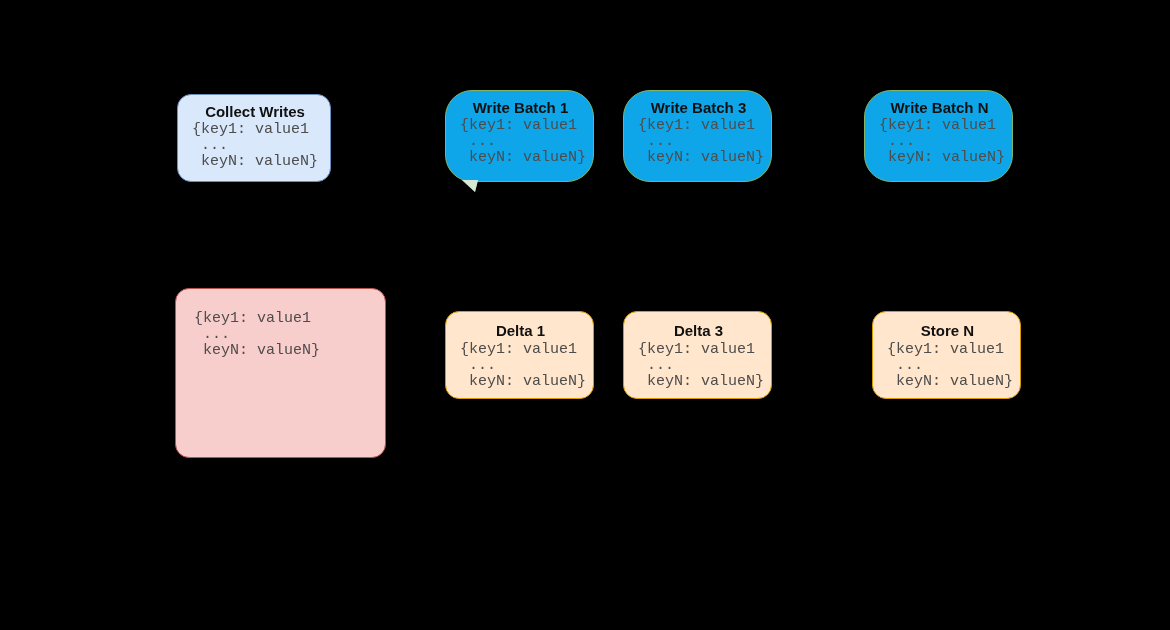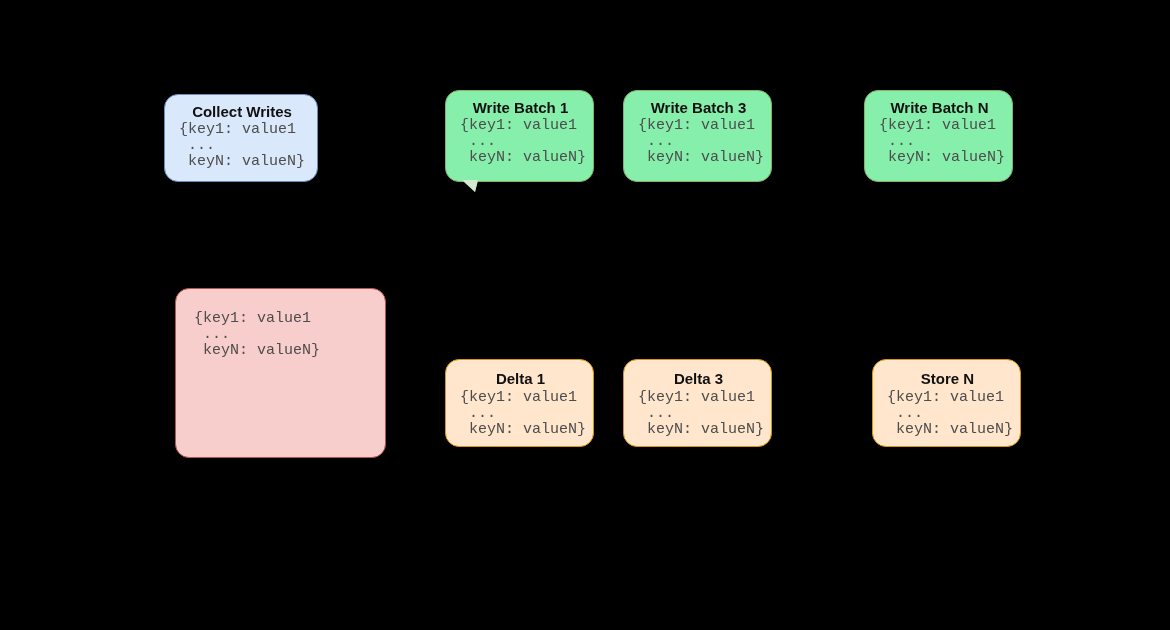--- a/index.html
+++ b/index.html
@@ -41,21 +41,21 @@
     font-family: "Liberation Mono", monospace;
     font-size: 15px;
     color: #4d4d4d;
     line-height: 16px;
     white-space: pre;
     text-align: left;
   }
 
   
   .theme-blue   { background: #dae8fc; border-color: #6c8ebf; }
-  .theme-green  { background: #86efac; border-color: #82b366; }
+  .theme-green  { background: #0ea5e9; border-color: #82b366; border-radius: 27px; }
   .theme-pink   { background: #f8cecc; border-color: #b85450; }
   .theme-orange { background: #ffe6cc; border-color: #d79b00; }
 
   
   .card-batch {
     width: 149px;
     height: 92px;
     padding: 8px 10px 0 12px;
   }
   .card-batch .title { text-align: center; margin: 0 0 1px 0; }
@@ -90,31 +90,30 @@
     padding: 22px 14px 0 14px;
   }
   .card-base .title { text-align: center; font-size: 15px; margin-bottom: 20px; }
   .card-base .body  { margin-left: 4px; }
 
   
   .card-delta {
     width: 149px;
     height: 88px;
     padding: 10px 10px 0 12px;
-    margin-top: 48px;
   }
   .card-delta .title { text-align: center; margin: 0 0 2px 0; }
   .card-delta .body  { margin-left: 2px; }
 </style>
 </head>
 <body>
 
 <div id="canvas">
 
-  <div class="node theme-blue card-collect" style="left:164px; top:94px;">
+  <div class="node theme-blue card-collect" style="left:177px; top:94px;">
     <div class="title">Collect Writes</div>
     <div class="body">{key1: value1
  ...
  keyN: valueN}</div>
   </div>
 
   <div class="node theme-green card-batch" style="left:445px; top:90px;">
     <div class="title">Write Batch 1</div>
     <div class="body">{key1: value1
  ...

